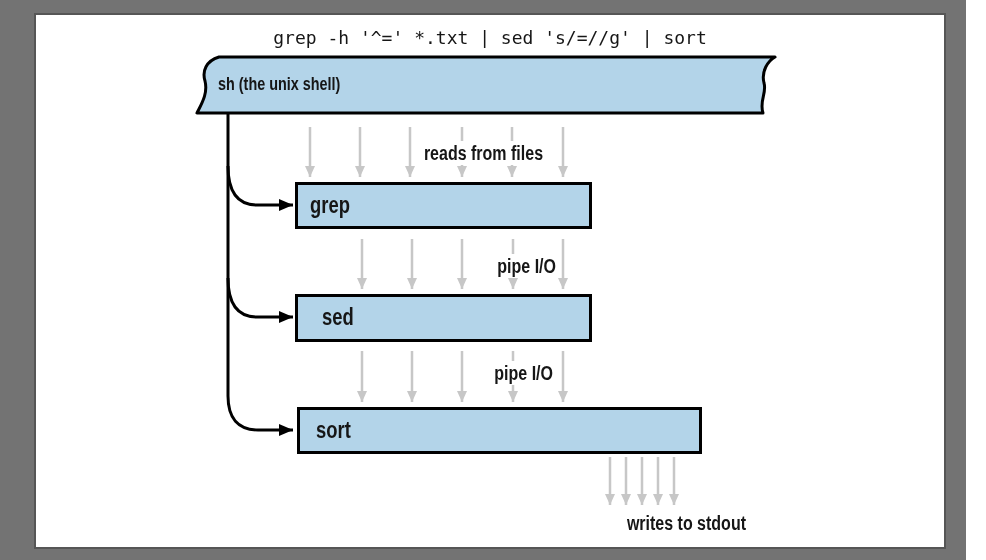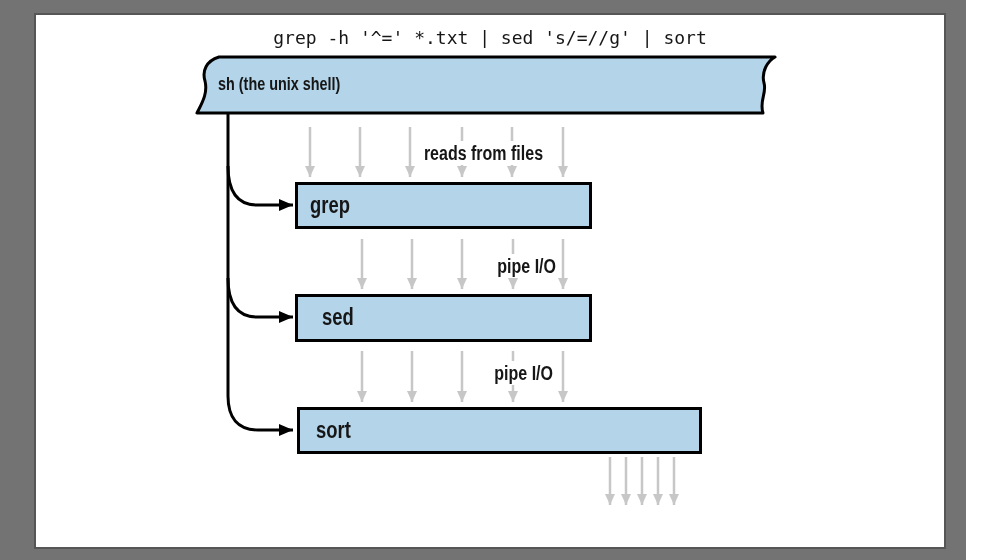--- a/index.html
+++ b/index.html
@@ -156,14 +156,17 @@
 
   <div class="label flow-label" style="left:322px; top:141px;">
     <span class="cond">reads from files</span>
   </div>
   <div class="label flow-label" style="left:327px; top:254px;">
     <span class="cond">pipe I/O</span>
   </div>
   <div class="label flow-label" style="left:324px; top:361px;">
     <span class="cond">pipe I/O</span>
   </div>
+  <div class="label flow-label" style="left:525px; top:511px;">
+    <span class="cond">writes to stdout</span>
+  </div>
 
 </div>
 
 </body></html>

